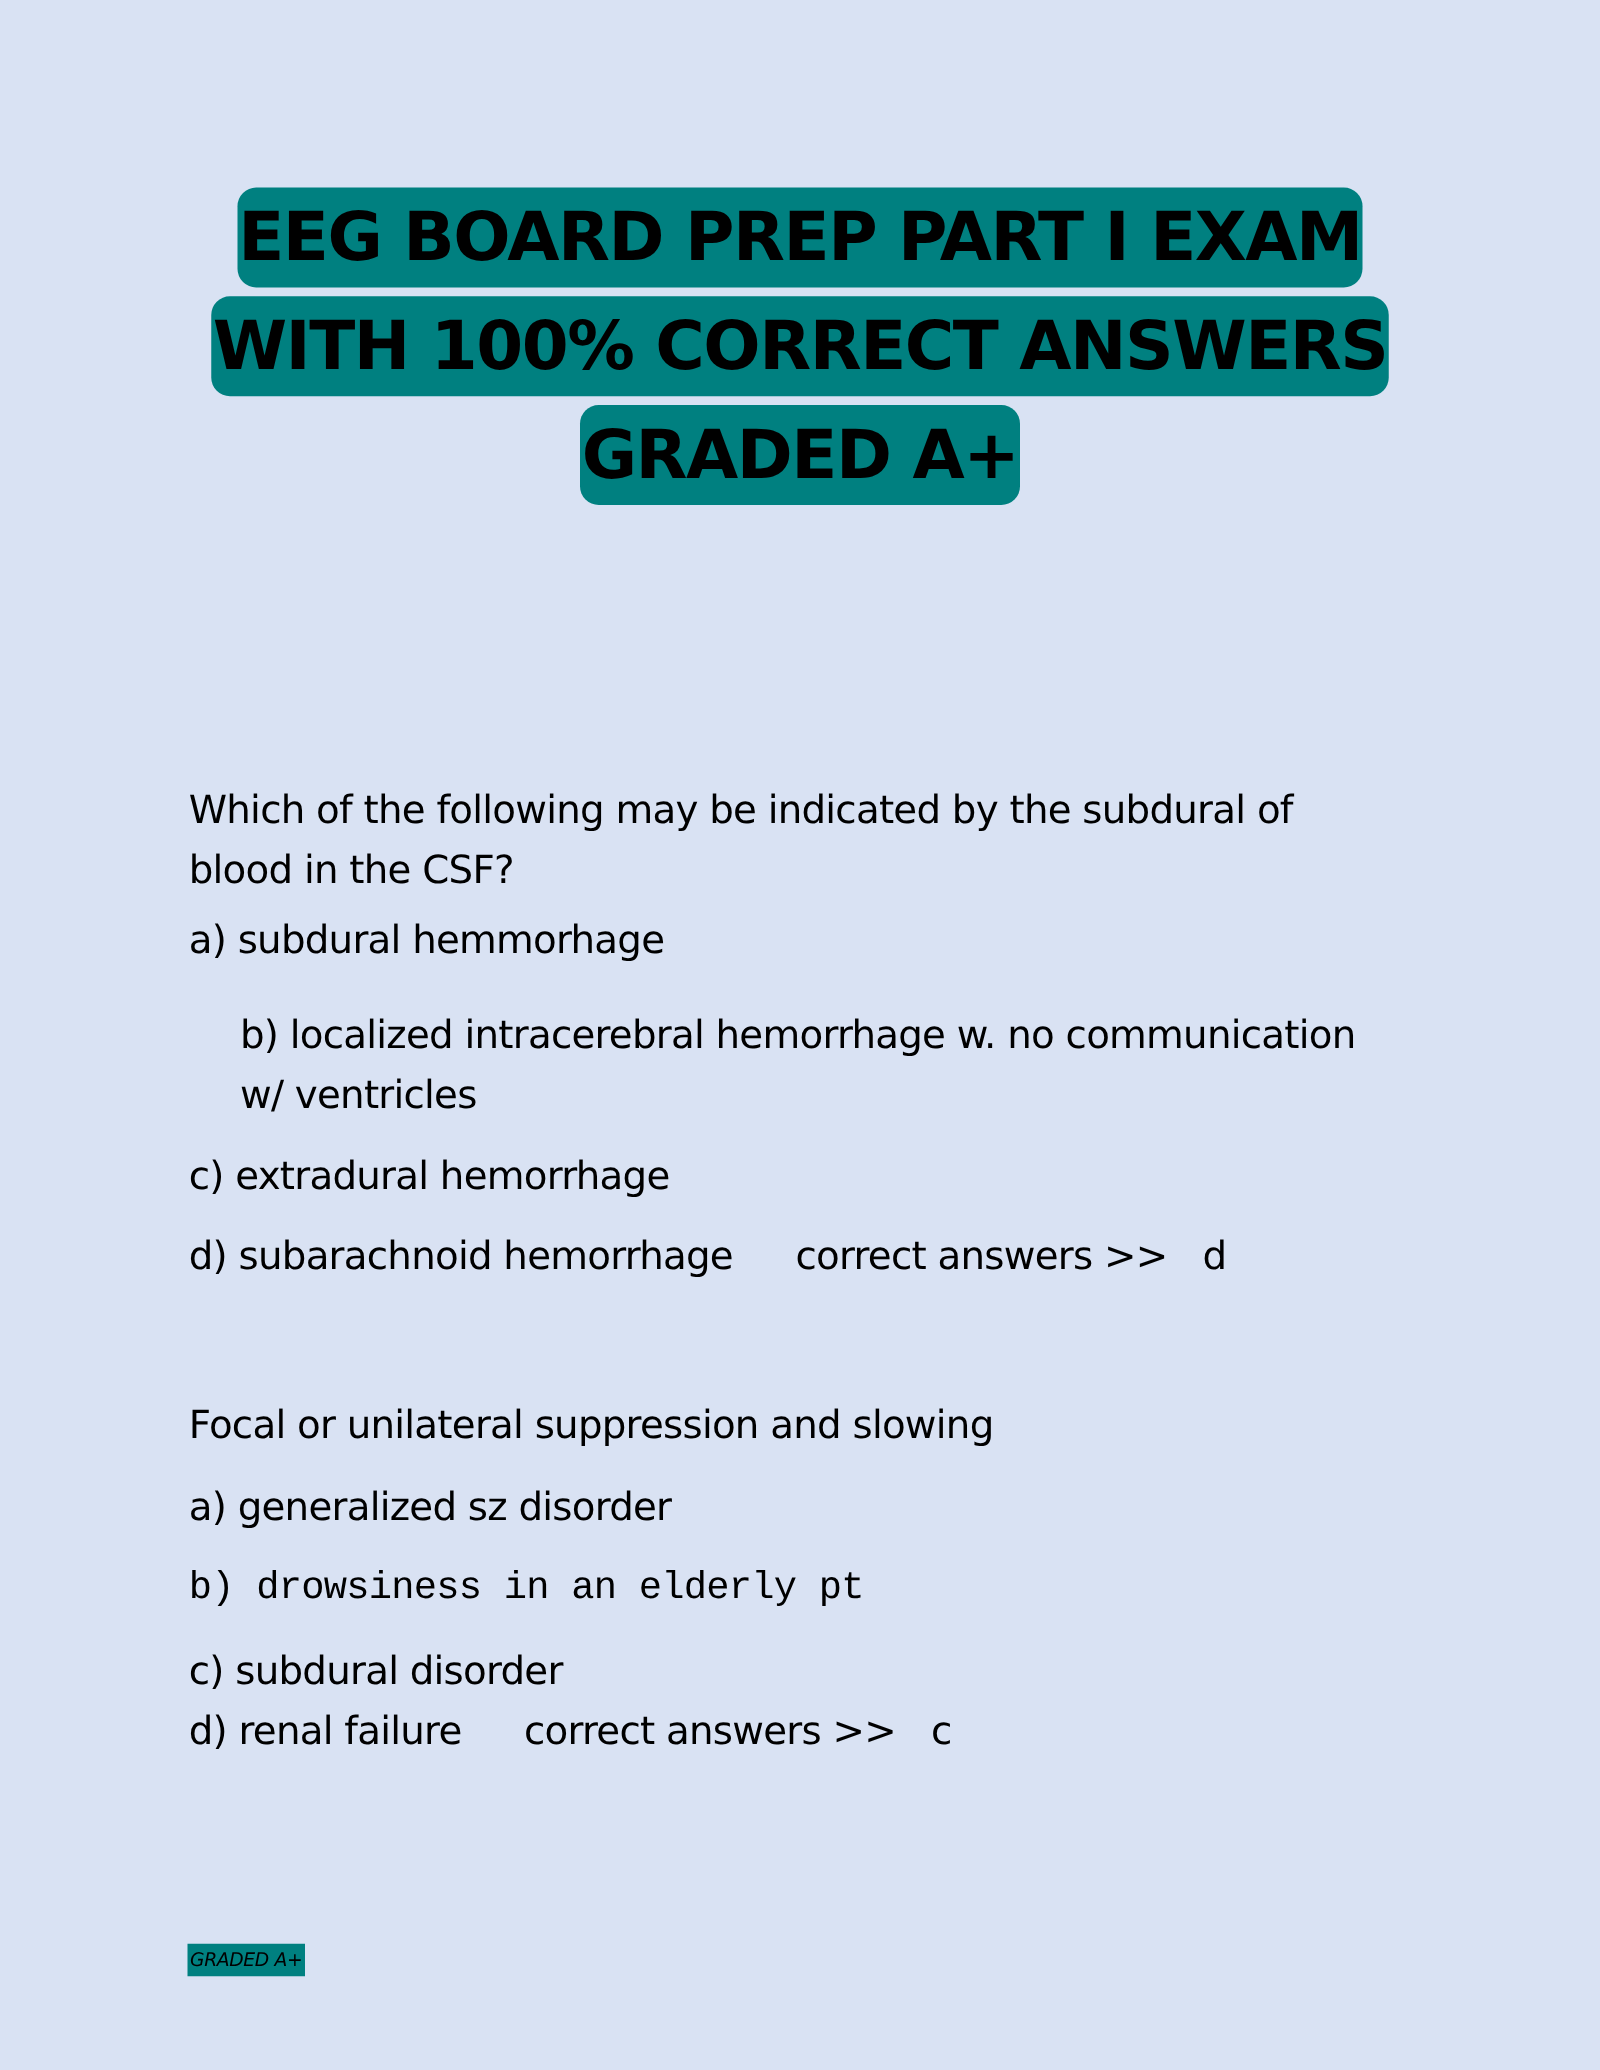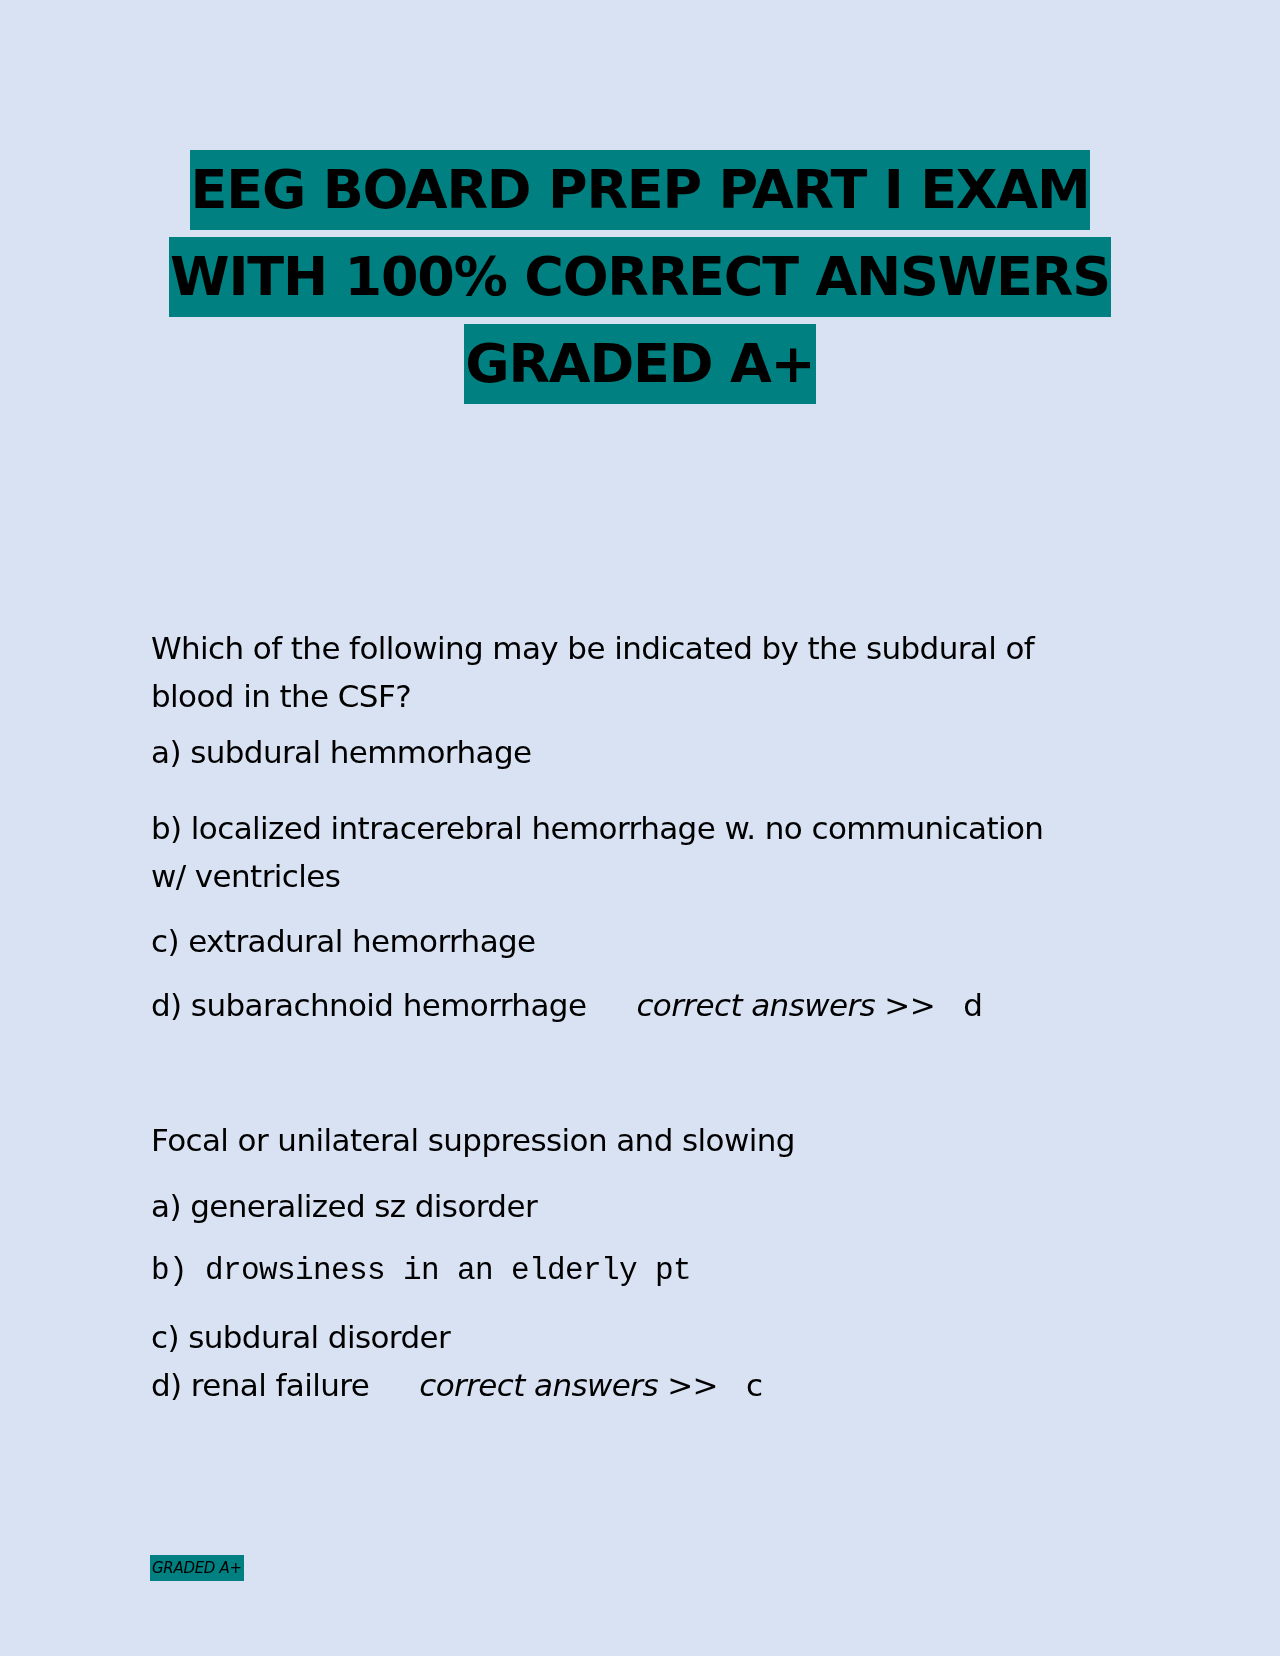--- a/index.html
+++ b/index.html
@@ -40,36 +40,37 @@
       background: #008080;
       color: #000000;
       font-weight: bold;
       font-size: 54px;
       line-height: 80px;
       height: 80px;
       padding: 0 1px;
       letter-spacing: -1.2px;
       font-family: "DejaVu Sans", sans-serif;
       white-space: nowrap;
+      border-radius: 15px;
     }
     
     .body-text {
       position: absolute;
       left: 151px;
       width: 960px;
       font-size: 31px;
       line-height: 48px;
       letter-spacing: -0.6px;
       font-family: "DejaVu Sans", sans-serif;
     }
     .para {
       margin: 0;
       white-space: pre-wrap;
     }
-    .gap-a { margin-left: 50px; font-style: italic; }
+    .gap-a { margin-left: 50px; }
     .gap-b { margin-left: 28px; }
 
     .footer-tag {
       position: absolute;
       left: 150px;
       top: 1555px;
       height: 26px;
       line-height: 26px;
       padding: 0 2px;
       background: #008080;
@@ -93,21 +94,21 @@
       <span class="title-hl">WITH 100% CORRECT ANSWERS</span>
     </div>
     <div class="title-line">
       <span class="title-hl">GRADED A+</span>
     </div>
   </div>
 
   <div class="body-text" style="top:624px;">
     <p class="para"><span>Which of the following may be indicated by the subdural of</span><br><span>blood in the CSF?</span></p>
     <p class="para" style="margin-top:8px;">a) subdural hemmorhage</p>
-    <p class="para" style="margin-top:28px;"><span>b) localized intracerebral hemorrhage w. no communication</span><br><span>w/ ventricles</span></p>
+    <p class="para" style="margin-top:28px;margin-left:41px;"><span>b) localized intracerebral hemorrhage w. no communication</span><br><span>w/ ventricles</span></p>
     <p class="para" style="margin-top:17px;">c) extradural hemorrhage</p>
     <p class="para" style="margin-top:16px;"><span>d) subarachnoid hemorrhage</span><span class="gap-a">correct answers &gt;&gt;</span><span class="gap-b">d</span></p>
   </div>
 
   <div class="body-text" style="top:1116px;">
     <p class="para">Focal or unilateral suppression and slowing</p>
     <p class="para" style="margin-top:18px;">a) generalized sz disorder</p>
     <p class="para" style="margin-top:17px;font-family:Liberation Mono, monospace;">b) drowsiness in an elderly pt</p>
     <p class="para" style="margin-top:18px;">c) subdural disorder</p>
     <p class="para" style=""><span>d) renal failure</span><span class="gap-a">correct answers &gt;&gt;</span><span class="gap-b">c</span></p>

